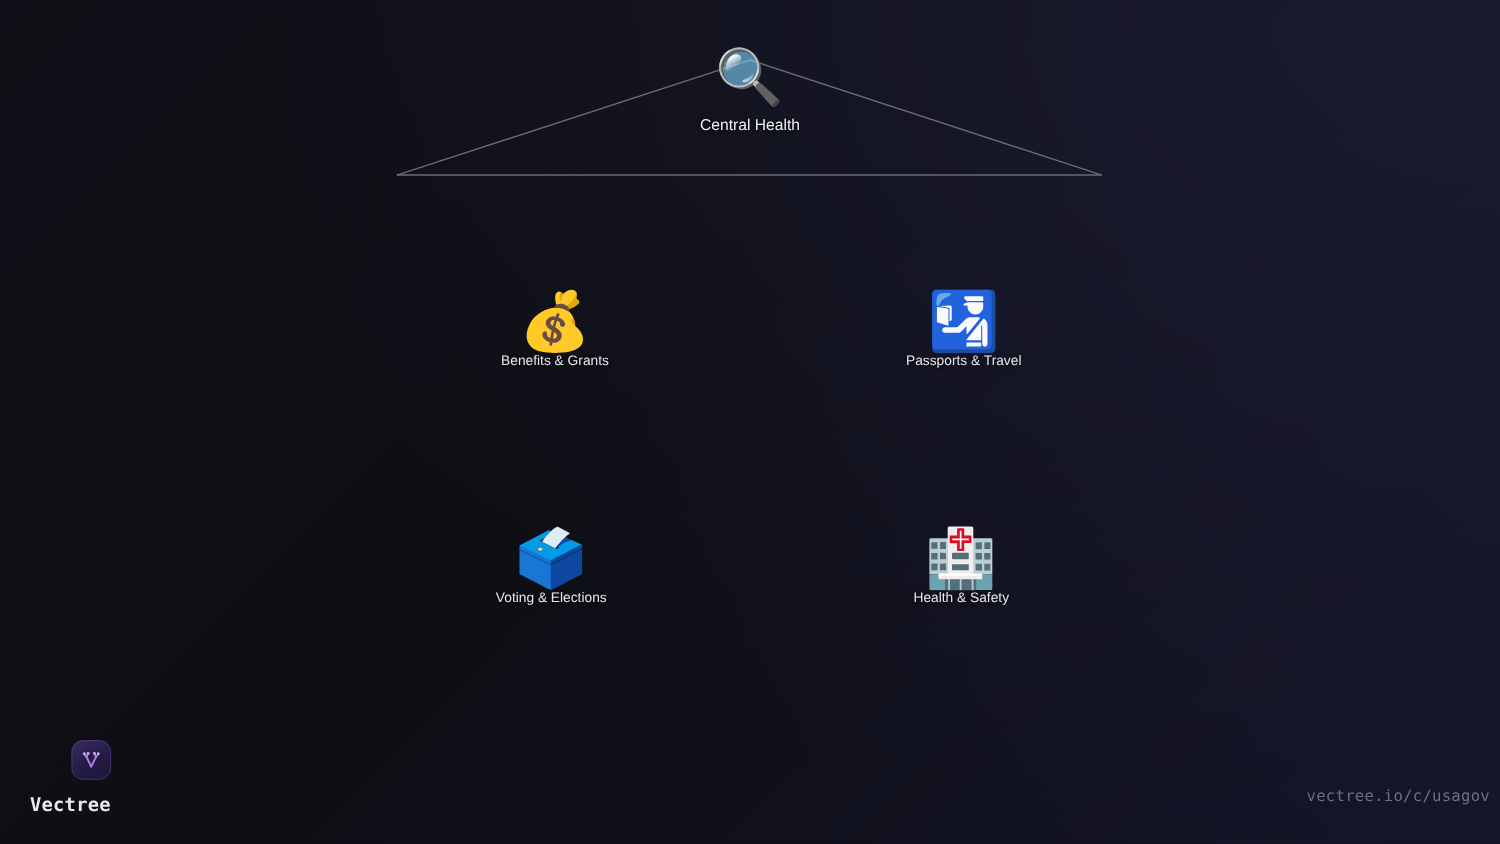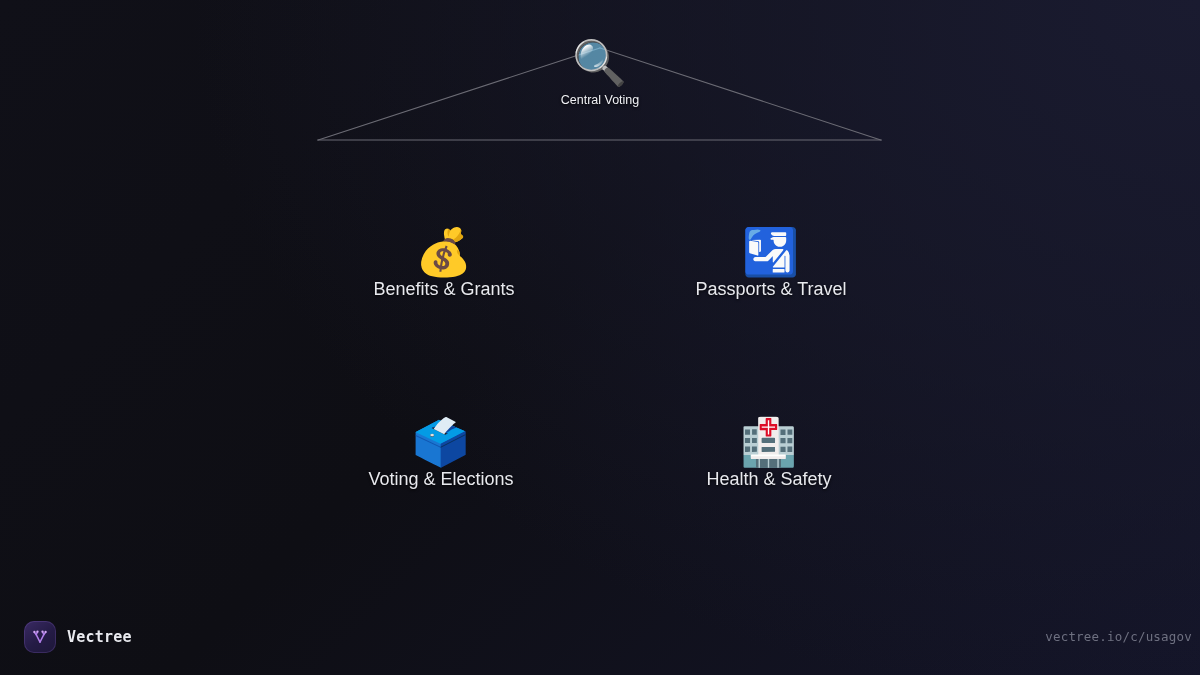--- a/index.html
+++ b/index.html
@@ -46,21 +46,21 @@
   }
   .node-icon {
     font-family: "DejaVu Sans", sans-serif;
     line-height: 1;
     text-align: center;
     display: block;
   }
   .node-label {
     margin-top: 3px;
     color: #e8e9ee;
-    font-size: 18px;
+    font-size: 11px;
     line-height: 1.25;
     text-align: center;
     white-space: nowrap;
     text-shadow: 0 1px 3px rgba(0,0,0,0.85);
   }
 
   .node.root .node-icon { font-size: 44px; }
   .node.root .node-label {
     font-size: 12.5px;
     color: #f0f1f5;
@@ -74,22 +74,23 @@
     position: absolute;
     left: 24px;
     bottom: 22px;
     display: flex;
     flex-direction: column;
     align-items: flex-start;
     gap: 6px;
   }
   #brand-row {
     display: flex;
-    align-items: center;
+    align-items: flex-end;
     gap: 11px;
+    flex-direction: column;
   }
   #brand-logo {
     width: 32px;
     height: 32px;
     border-radius: 10px;
     background: linear-gradient(145deg, #3a2a63 0%, #241b45 55%, #1d1738 100%);
     display: flex;
     align-items: center;
     justify-content: center;
     box-shadow: 0 0 0 1px rgba(150,110,220,0.22) inset;
@@ -130,21 +131,21 @@
   <svg id="edges" viewBox="0 0 1200 675" width="1200" height="675">
     <g fill="none" stroke="#6b6b74" stroke-width="1.1" stroke-linecap="square">
       <path id="edge-left" d="M 600 48 L 318 140"></path>
       <path id="edge-right" d="M 600 48 L 881 140"></path>
       <path id="edge-base" d="M 318 140 L 881 140"></path>
     </g>
   </svg>
 
   <div class="node root" id="node-root" style="left: 600px; top: 75px;">
     <span class="node-icon">🔍</span>
-    <span class="node-label">Central Voting</span>
+    <span class="node-label">Central Health</span>
   </div>
 
   <div class="node child" id="node-0" style="left: 444px; top: 265px;">
     <span class="node-icon">💰</span>
     <span class="node-label">Benefits &amp; Grants</span>
   </div>
 
   <div class="node child" id="node-1" style="left: 771px; top: 265px;">
     <span class="node-icon">🛂</span>
     <span class="node-label">Passports &amp; Travel</span>

